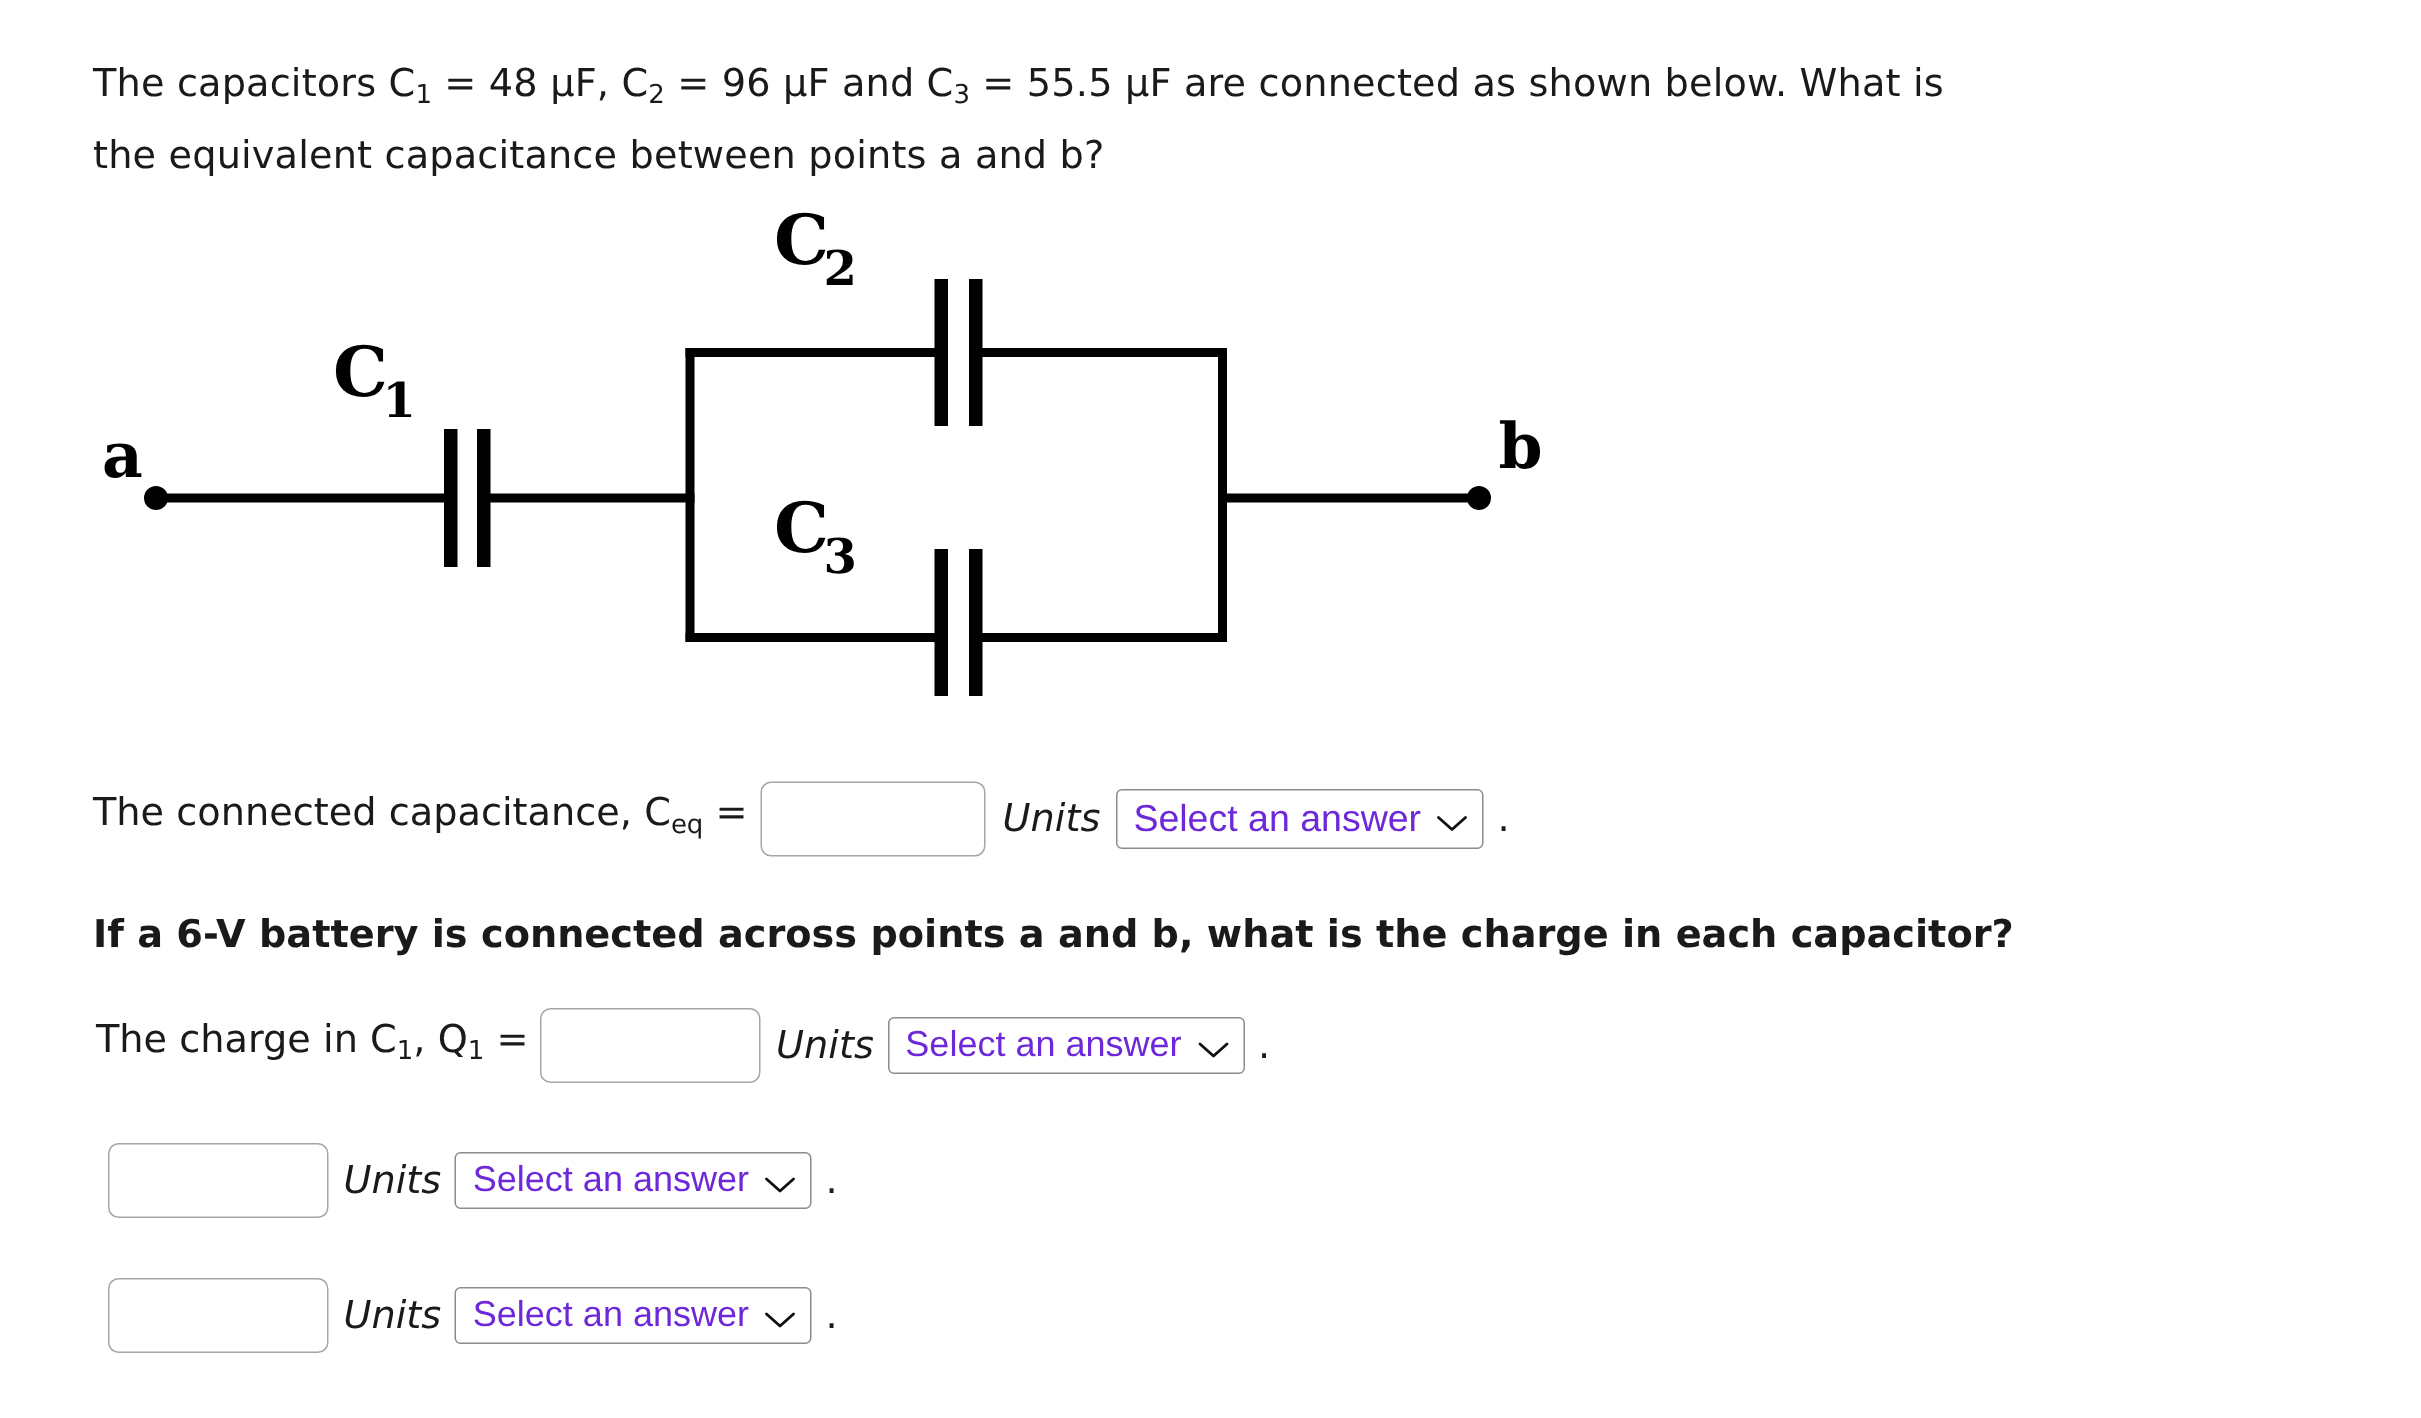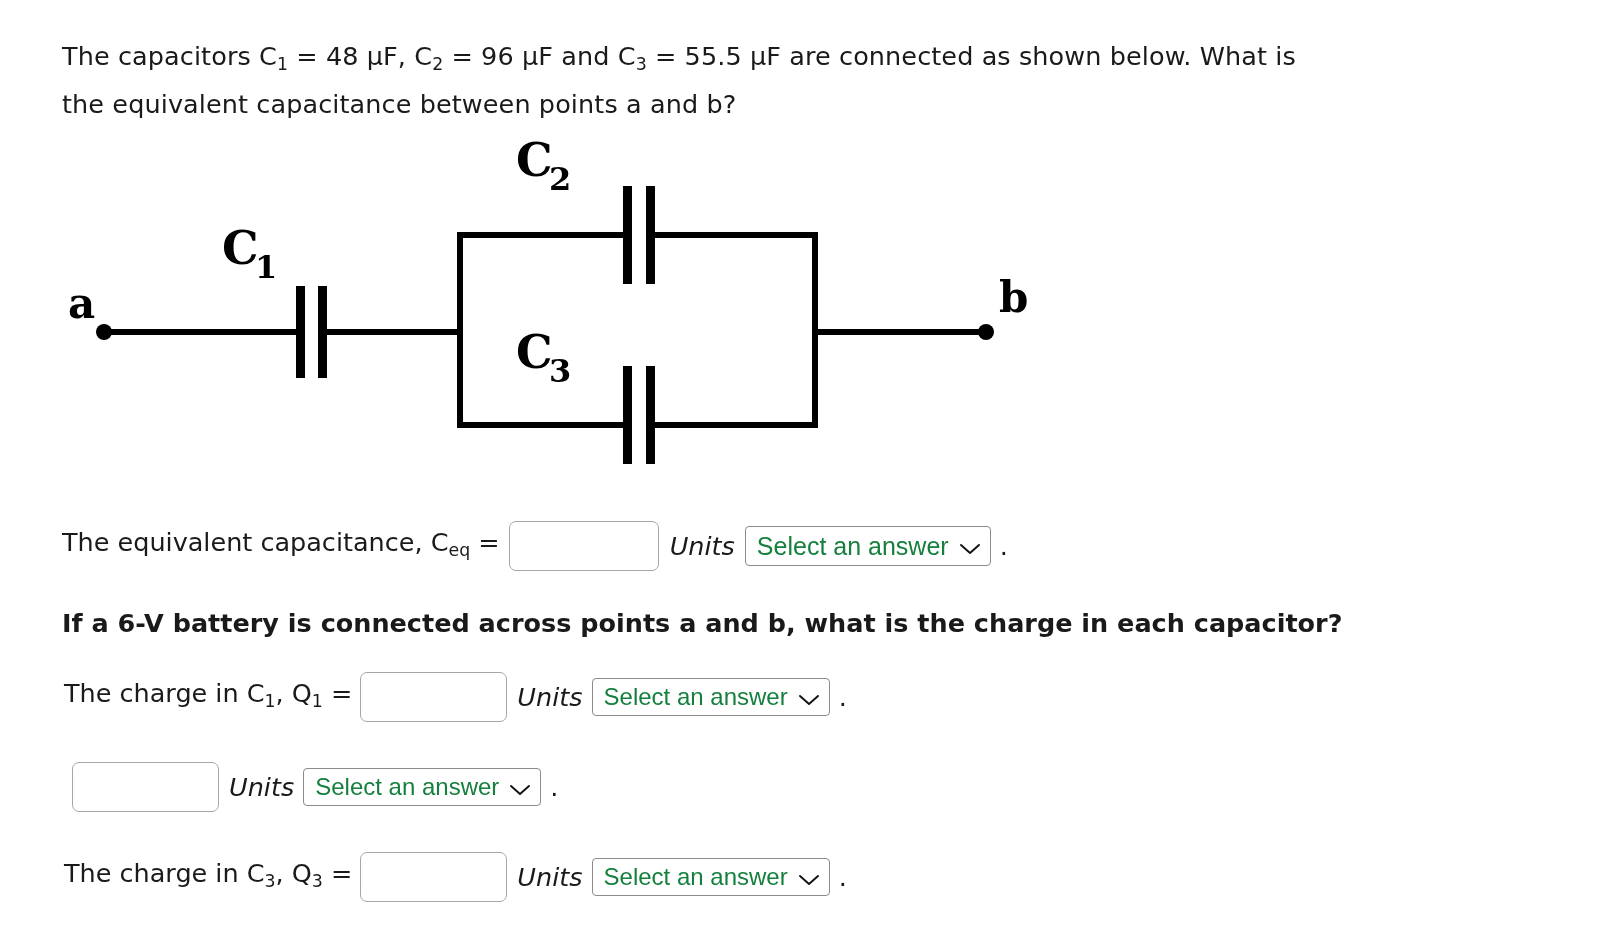--- a/index.html
+++ b/index.html
@@ -95,21 +95,21 @@
     border: 1.6px solid #8c8c8c;
     border-radius: 4px;
     height: 38px;
     padding: 0 9px 0 11px;
   }
   .select-wrap.big { height: 40px; }
   .select-text {
     font-family: "Liberation Sans", sans-serif;
     font-size: 24px;
     line-height: 26px;
-    color: #15803d;
+    color: #6d28d9;
   }
   .select-wrap.big .select-text { font-size: 25px; }
   .chev {
     display: inline-block;
     width: 22px;
     height: 12px;
     flex: 0 0 auto;
   }
   .period {
     font-size: 25.5px;
@@ -178,21 +178,21 @@
       </g>
       <g>
         <text x="462" y="240" font-family="DejaVu Serif, serif" font-size="46" font-weight="bold" fill="#000">C</text>
         <text x="495" y="254" font-family="DejaVu Serif, serif" font-size="32" font-weight="bold" fill="#000">3</text>
       </g>
     </svg>
   </div>
 
   <div class="ansrow" style="left:48px; top:521px;">
     <span class="rowlabel">
-      <span>The equivalent capacitance, C</span><span class="sub-eq">eq</span>&nbsp;<span>=</span>
+      <span>The connected capacitance, C</span><span class="sub-eq">eq</span>&nbsp;<span>=</span>
     </span>
     <input class="answer-box big" type="text" style="margin-left: 9px;" value="">
     <span class="units-label" style="margin-left:11px;">Units</span>
     <span class="select-wrap big" style="margin-left:10px;">
       <span class="select-text">Select an answer</span>
       <span class="chev">
         <svg width="22" height="12" viewBox="0 0 22 12" xmlns="http://www.w3.org/2000/svg">
           <polyline points="2,2 11,10 20,2" fill="none" stroke="#111" stroke-width="1.9" stroke-linecap="round" stroke-linejoin="round"></polyline>
         </svg>
       </span>
@@ -227,23 +227,20 @@
       <span class="chev">
         <svg width="22" height="12" viewBox="0 0 22 12" xmlns="http://www.w3.org/2000/svg">
           <polyline points="2,2 11,10 20,2" fill="none" stroke="#111" stroke-width="1.9" stroke-linecap="round" stroke-linejoin="round"></polyline>
         </svg>
       </span>
     </span>
     <span class="period" style="margin-left:9px;">.</span>
   </div>
 
   <div class="ansrow" style="left:50px; top:852px;">
-    <span class="rowlabel">
-      <span>The charge in C</span><sub>3</sub><span>, Q</span><sub>3</sub>&nbsp;<span>=</span>
-    </span>
     <input class="answer-box small" type="text" style="margin-left: 8px;" value="">
     <span class="units-label" style="margin-left:10px;">Units</span>
     <span class="select-wrap" style="margin-left:9px;">
       <span class="select-text">Select an answer</span>
       <span class="chev">
         <svg width="22" height="12" viewBox="0 0 22 12" xmlns="http://www.w3.org/2000/svg">
           <polyline points="2,2 11,10 20,2" fill="none" stroke="#111" stroke-width="1.9" stroke-linecap="round" stroke-linejoin="round"></polyline>
         </svg>
       </span>
     </span>

